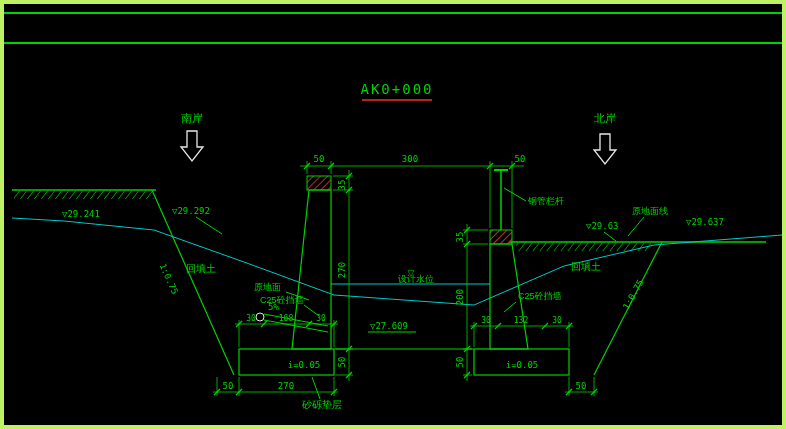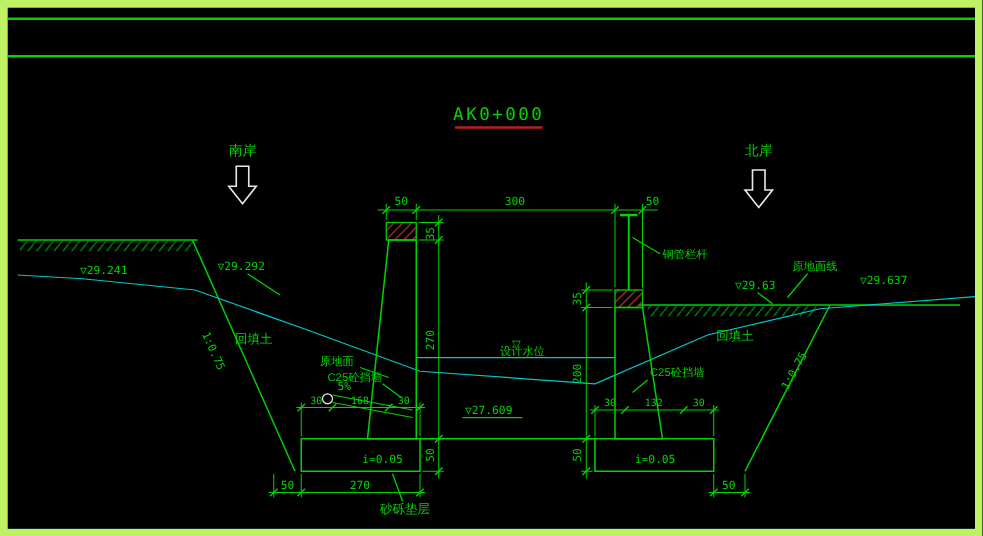--- a/index.html
+++ b/index.html
@@ -1,20 +1,20 @@
 <!DOCTYPE html>
 <html><head>
 <meta charset="utf-8">
 <style>
   html,body{margin:0;padding:0;background:#111;}
   .canvas{
     position:relative;
     width:786px;height:429px;
-    background:#22c55e;
-    border:6px solid #bef264;
+    background:#c4b5fd;
+    border:4px solid #bef264;
     box-sizing:border-box;
     overflow:hidden;
   }
   svg{display:block;}
   text{
     font-family:"Liberation Sans", sans-serif;
     fill:#00d400;
   }
   .num{font-family:"DejaVu Sans Mono", monospace;}
 </style>

